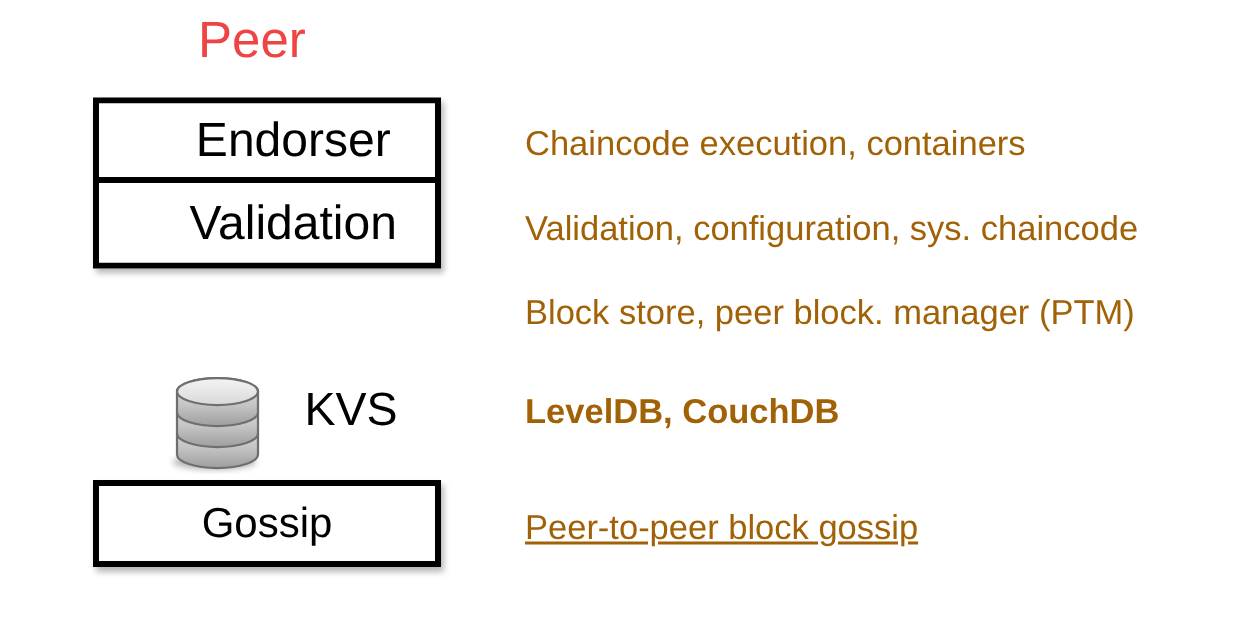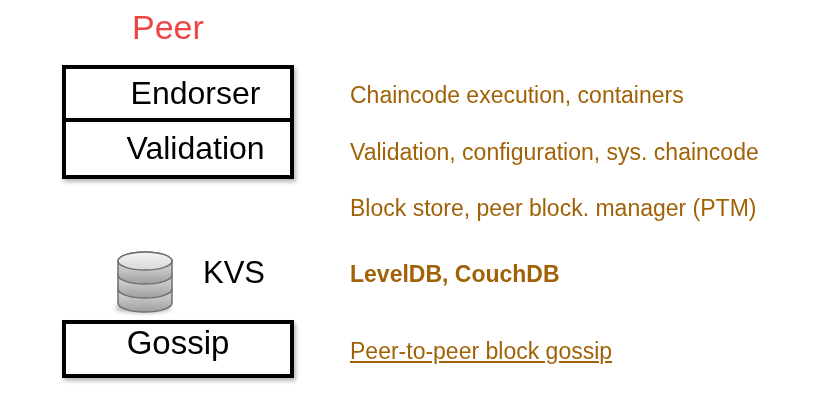--- a/index.html
+++ b/index.html
@@ -45,22 +45,23 @@
   .stack .box:last-child { border-bottom: none; }
   .single-box {
     position: absolute;
     left: 62px;
     top: 320px;
     width: 232px;
     height: 58px;
     border: 4px solid #000000;
     background: #ffffff;
     display: flex;
+    align-items: center;
     justify-content: center;
-    font-size: 33px;
+    font-size: 28px;
     box-shadow: 2px 3px 4px rgba(0,0,0,0.28);
     white-space: nowrap;
   }
   .kvs-icon {
     position: absolute;
     left: 110px;
     top: 250px;
     width: 70px;
     height: 66px;
   }

